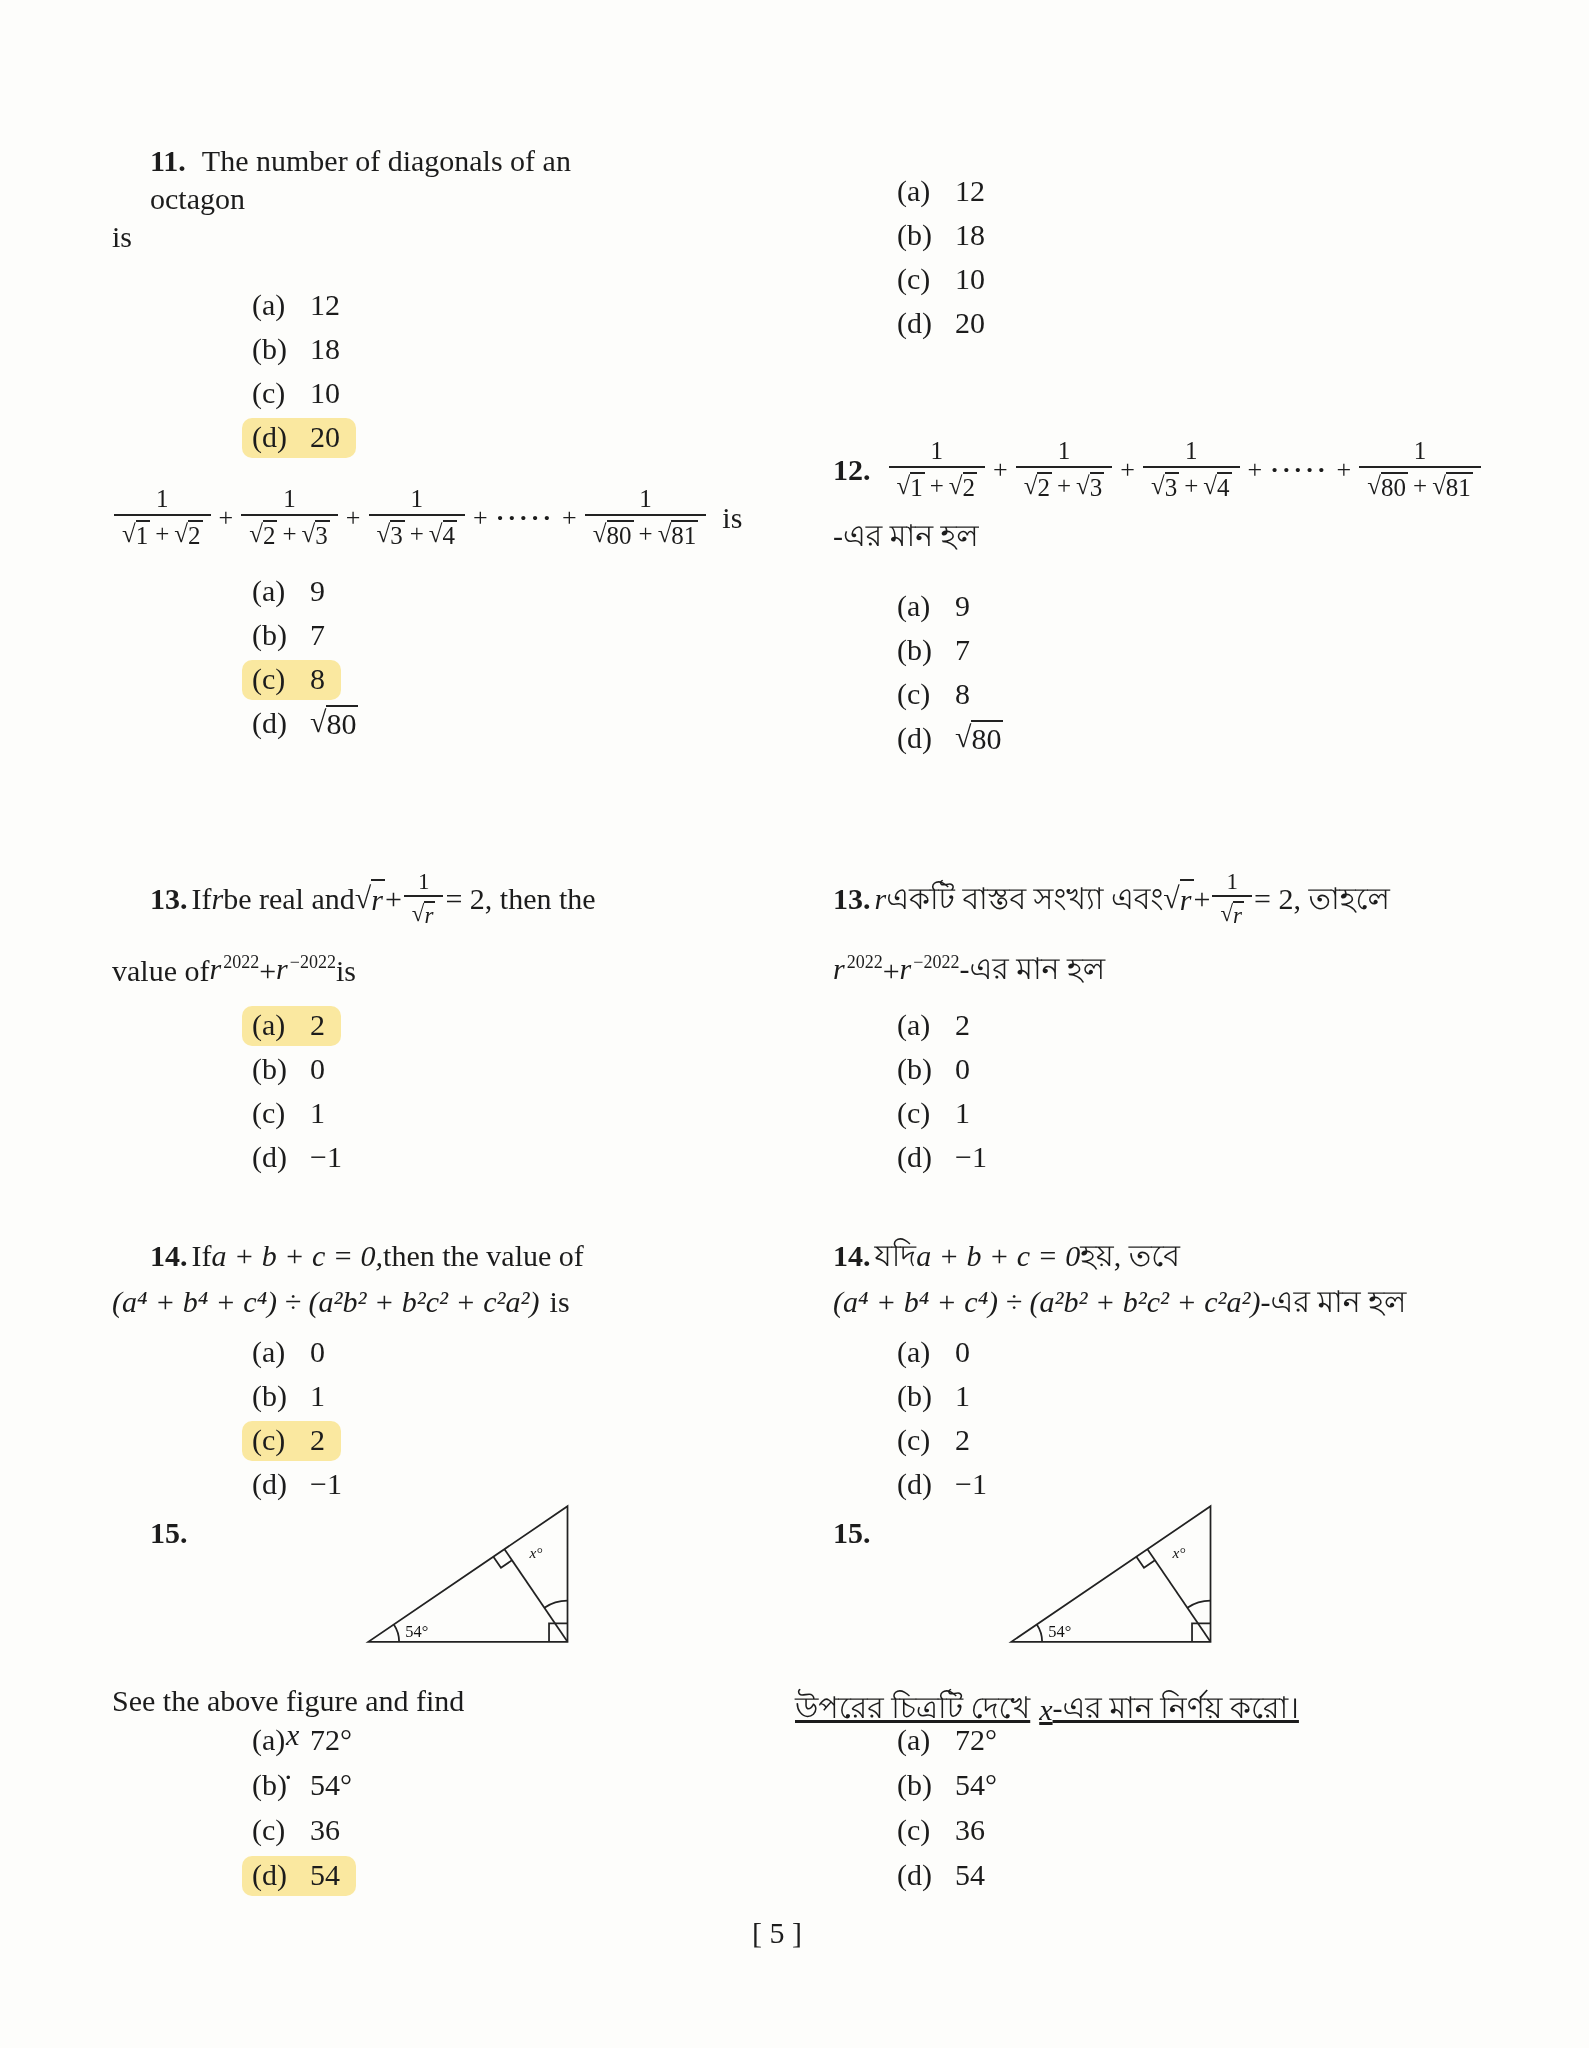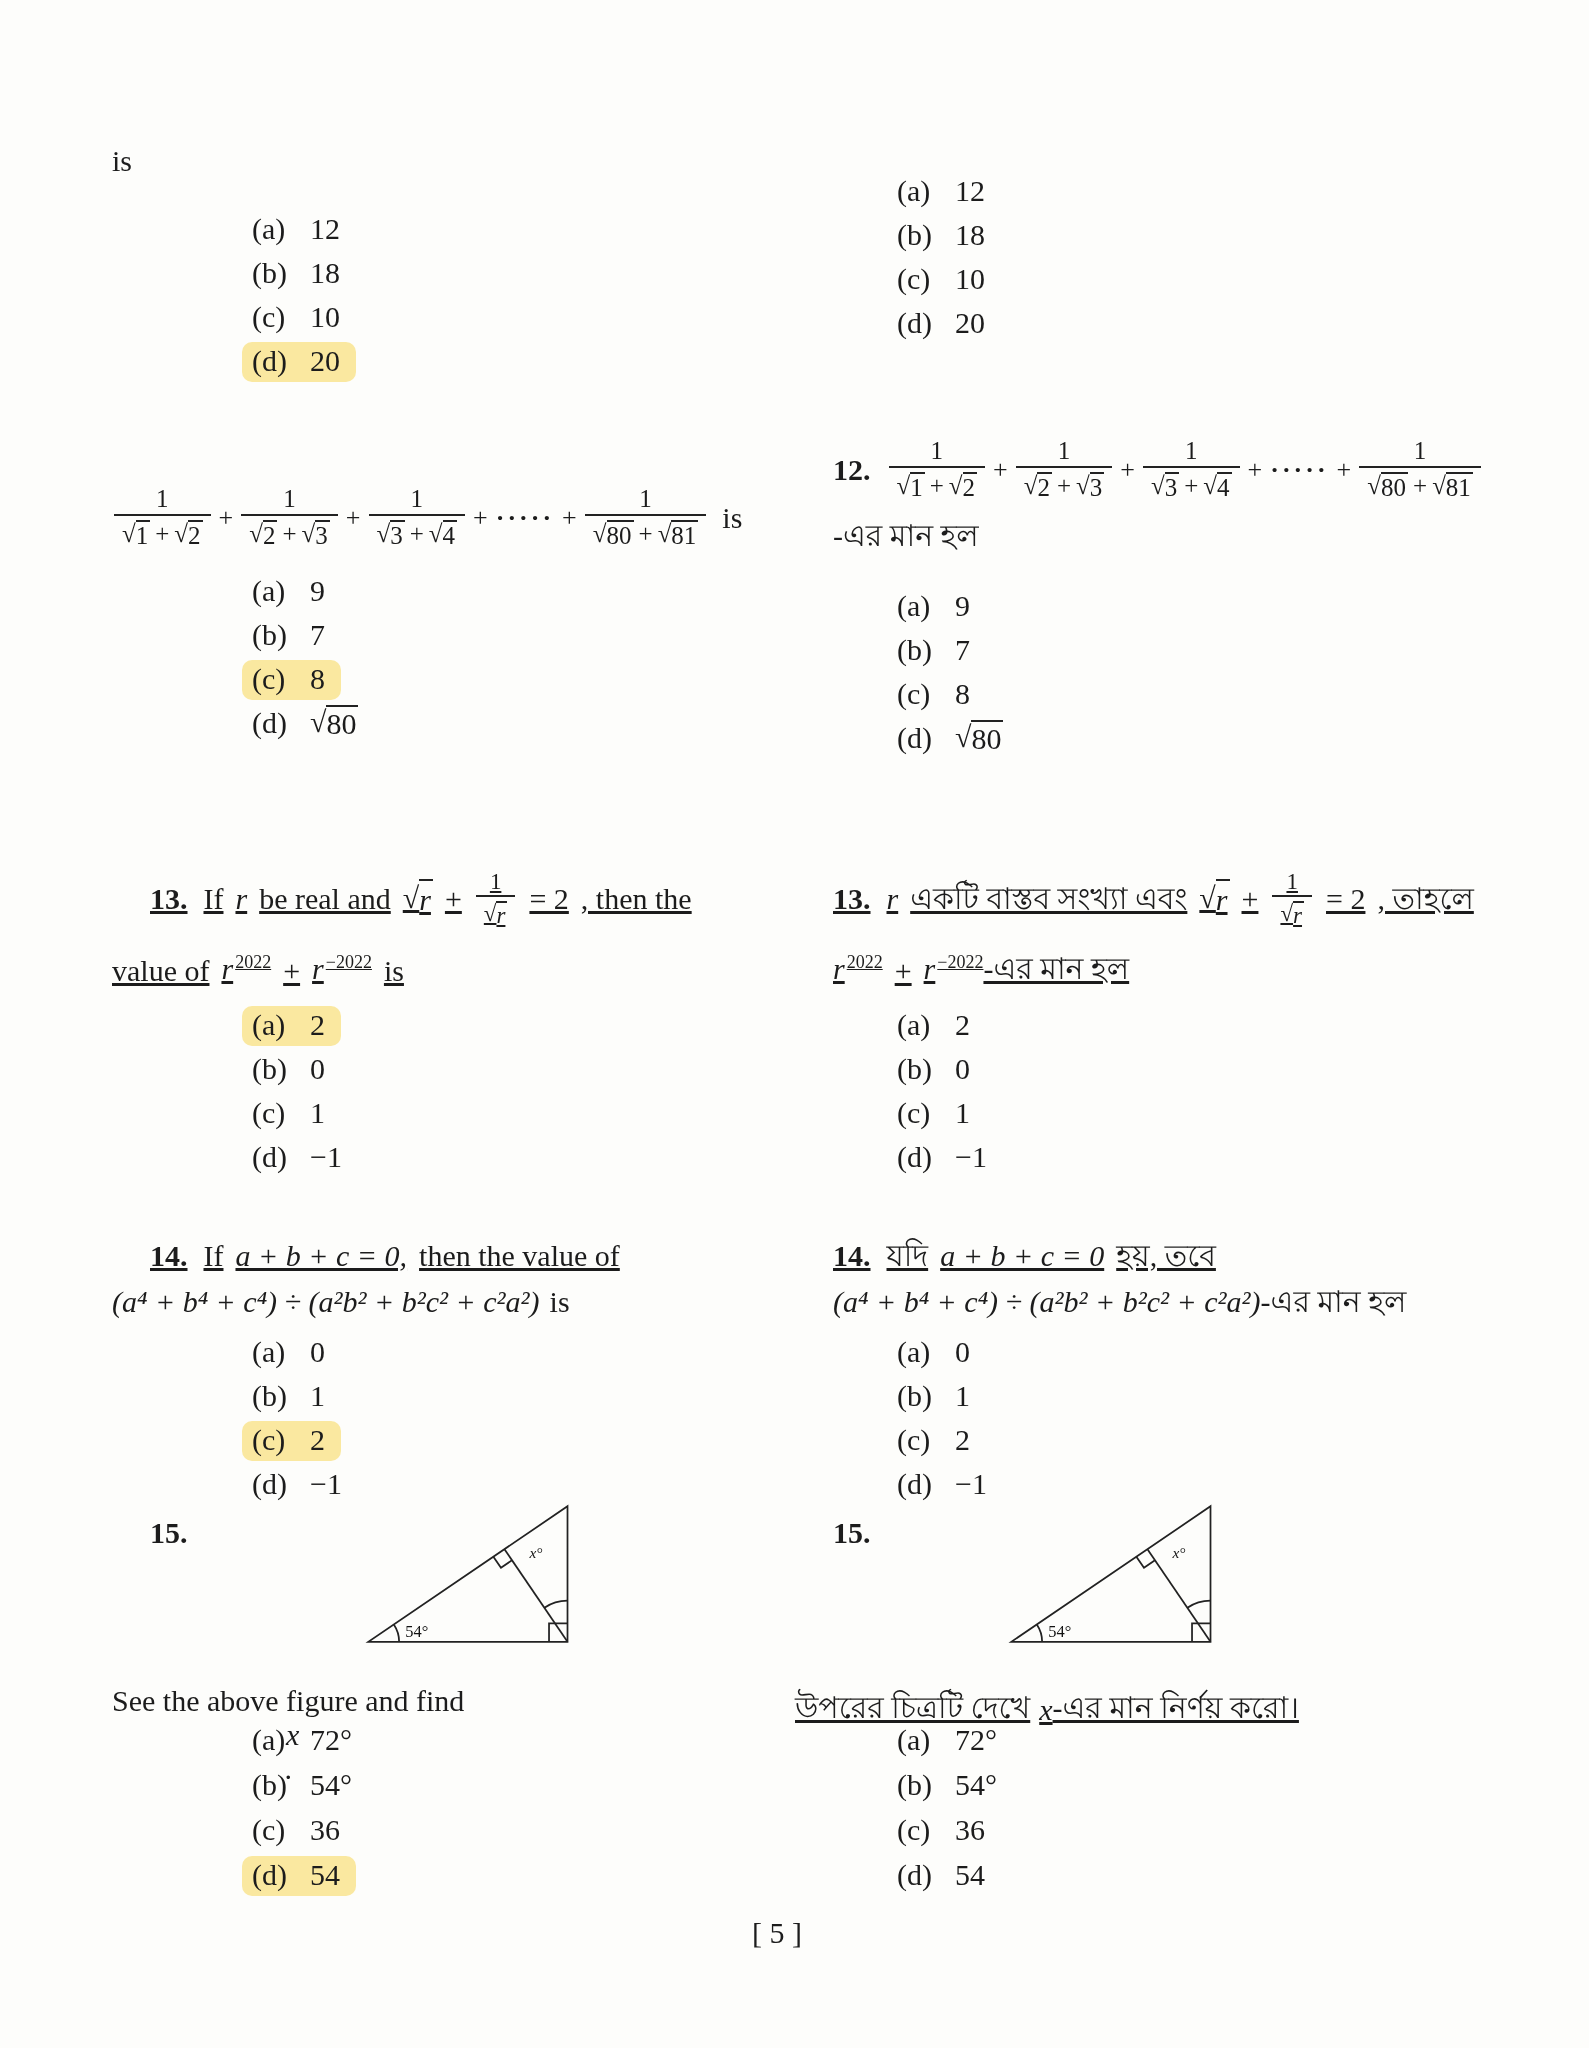--- a/index.html
+++ b/index.html
@@ -2,21 +2,21 @@
 <html style="--hl: #FAE8A0;"><head>
 <meta charset="utf-8">
 <style>
   html,body{margin:0;padding:0;}
   body{background:#e8e8e8;}
   #page{position:relative;width:1589px;height:2048px;background:#fdfdfb;overflow:hidden;
         font-family:"Liberation Serif","DejaVu Serif",serif;color:#1c1c1c;}
   .blk{position:absolute;}
   .line{font-size:30px;line-height:38px;}
   .frow{display:flex;align-items:center;white-space:nowrap;}
-  .g12{gap:12px;text-decoration:underline;}
+  .g12{}
   .qno{font-weight:700;margin-right:16px;}
   .it{font-style:italic;}
   .mexpr{font-style:italic;}
   .opts{margin-top:28px;}
   .lopts{margin-left:140px;}
   .ropts{margin-left:64px;}
   .opt{height:44px;display:flex;align-items:center;font-size:30px;}
   .pill{display:inline-flex;align-items:center;border-radius:10px;padding:2px 16px 4px 10px;margin-left:-10px;}
   .pill.hl{background:var(--hl,#fae8a0);}
   .okey{width:58px;flex:none;}
@@ -35,20 +35,21 @@
   .fig text{fill:#111;font-family:"Liberation Serif","DejaVu Serif",serif;}
   .caption{font-size:30px;}
   .footer{font-size:30px;}
 </style>
 </head>
 <body>
 
 <div id="page">
 
   <div class="blk" style="left:112px;top:142px;width:560px;">
+    <div class="line" style="padding-left:38px;"><span class="qno">11.</span><span>The number of diagonals of an octagon</span></div>
     <div class="line">is</div>
     <div class="opts lopts">
       <div class="opt">
           <span class="pill">
             <span class="okey">(a)</span>
             <span>12</span>
           </span>
         </div>
       <div class="opt">
           <span class="pill">

